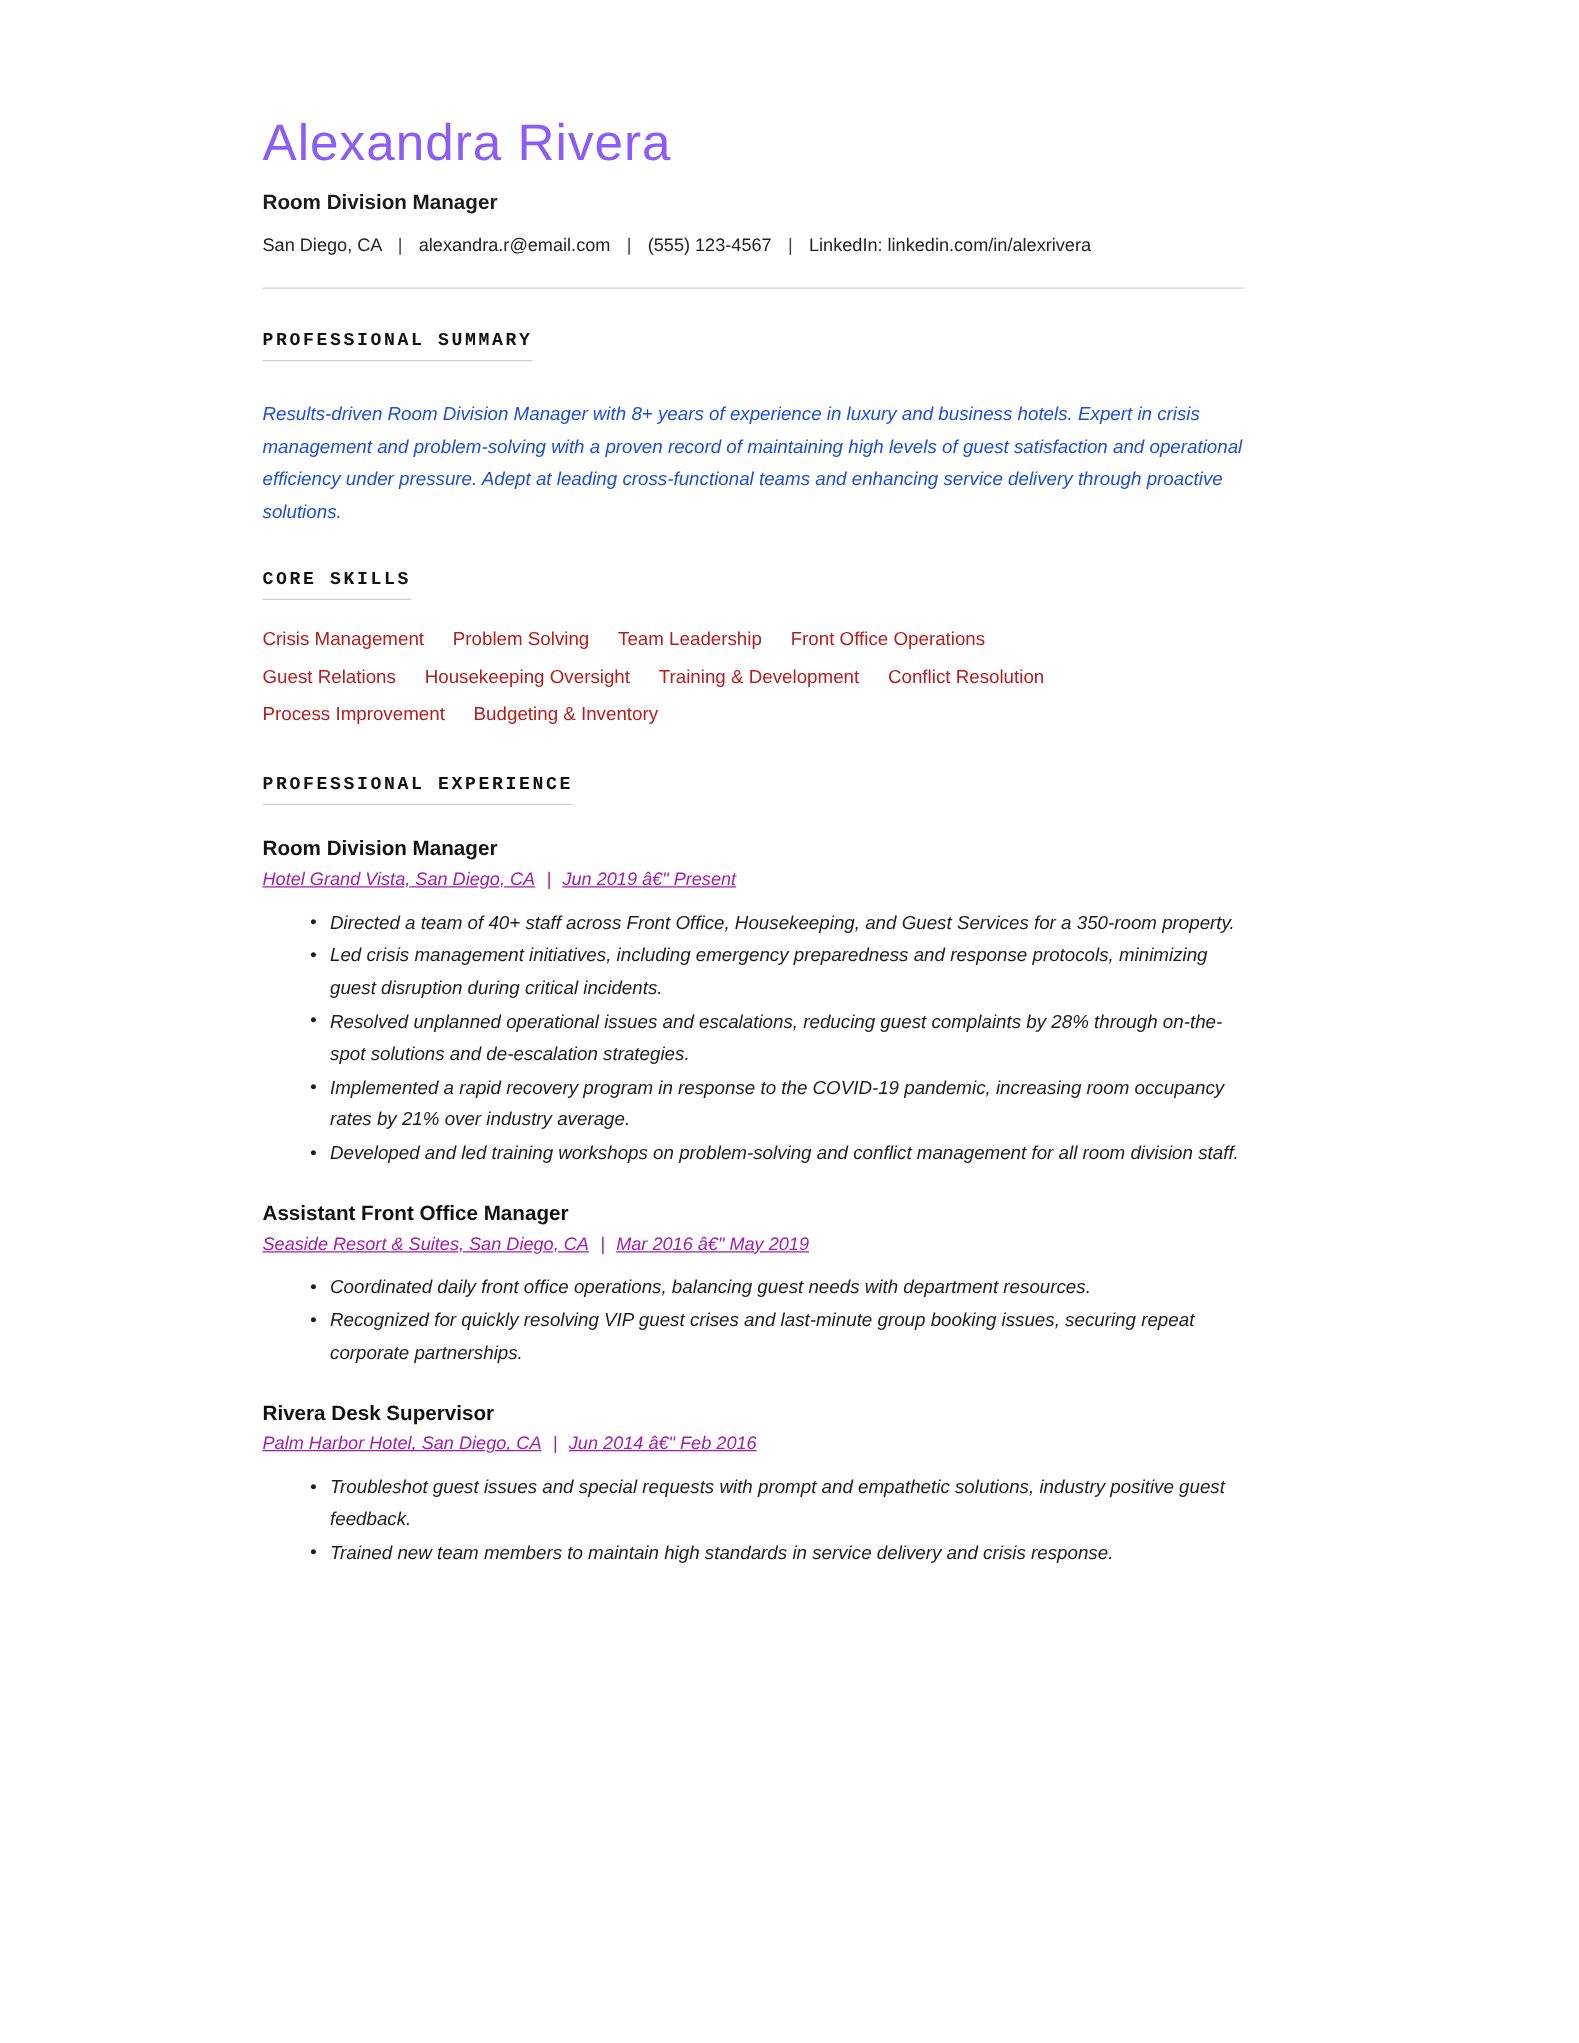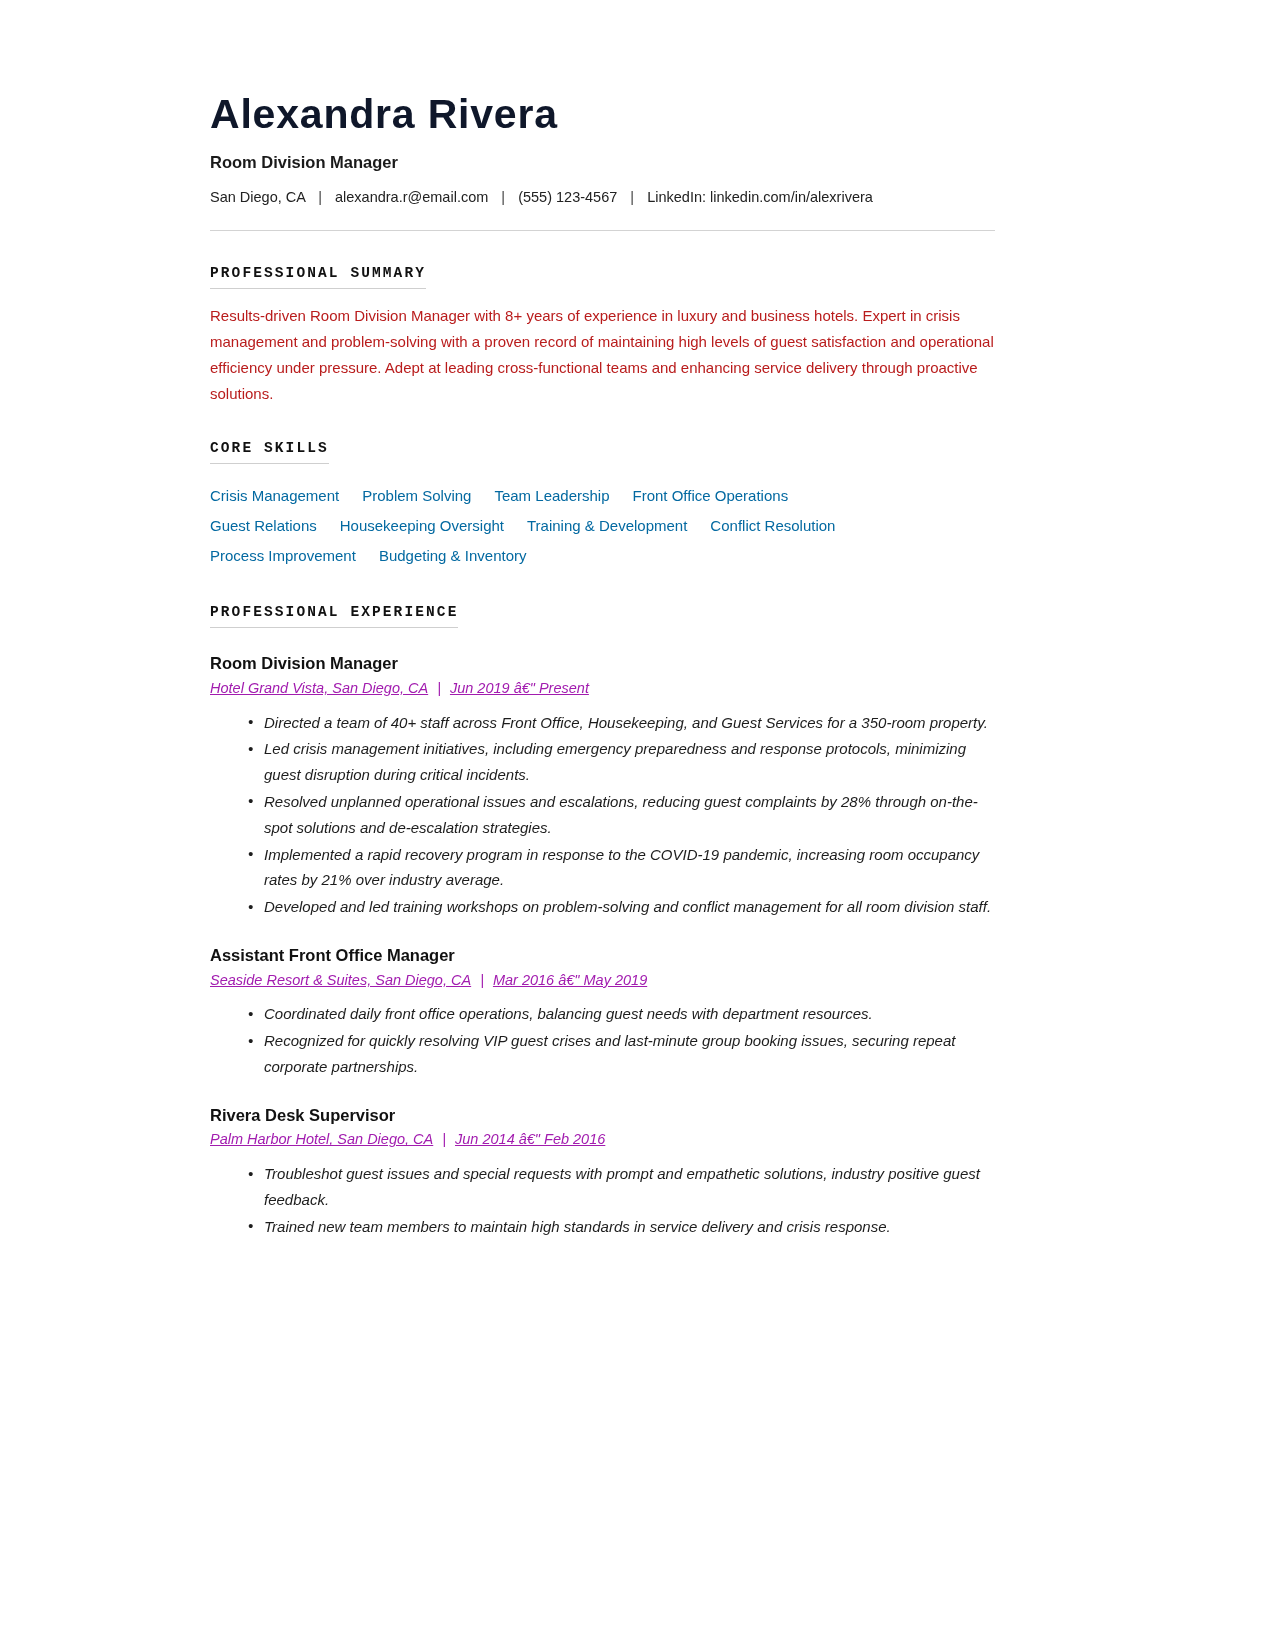--- a/index.html
+++ b/index.html
@@ -23,23 +23,23 @@
   .sheet {
     position: absolute;
     left: 210px;
     top: 0;
     width: 785px;
   }
 
   
   .name {
     font-size: 41px;
-    font-weight: bold;
+    font-weight: normal;
     letter-spacing: 0.8px;
-    color: #0f172a;
+    color: #8b5cf6;
     margin: 0;
     padding-top: 92px;
     line-height: 1.12;
   }
   .job-title {
     font-size: 16.5px;
     font-weight: bold;
     color: #1a1a1a;
     margin-top: 15px;
     line-height: 1.2;
@@ -78,34 +78,35 @@
     letter-spacing: 2.1px;
     color: #111111;
     text-transform: uppercase;
     line-height: 1.1;
     font-family: Liberation Mono, monospace;
   }
 
   .summary-text {
     font-size: 15px;
     line-height: 1.72;
-    color: #b91c1c;
-    margin-top: 14px;
+    color: #1d4ed8;
+    margin-top: 30px;
     max-width: 785px;
+    font-style: italic;
   }
 
   
   .skills {
     margin-top: 17px;
     max-width: 700px;
     line-height: 1.85;
   }
   .skill {
     font-size: 15px;
-    color: #0369a1;
+    color: #b91c1c;
     display: inline-block;
     margin-right: 23px;
     white-space: nowrap;
   }
 
   
   .job {
     margin-top: 25px;
   }
   .job:first-of-type {

